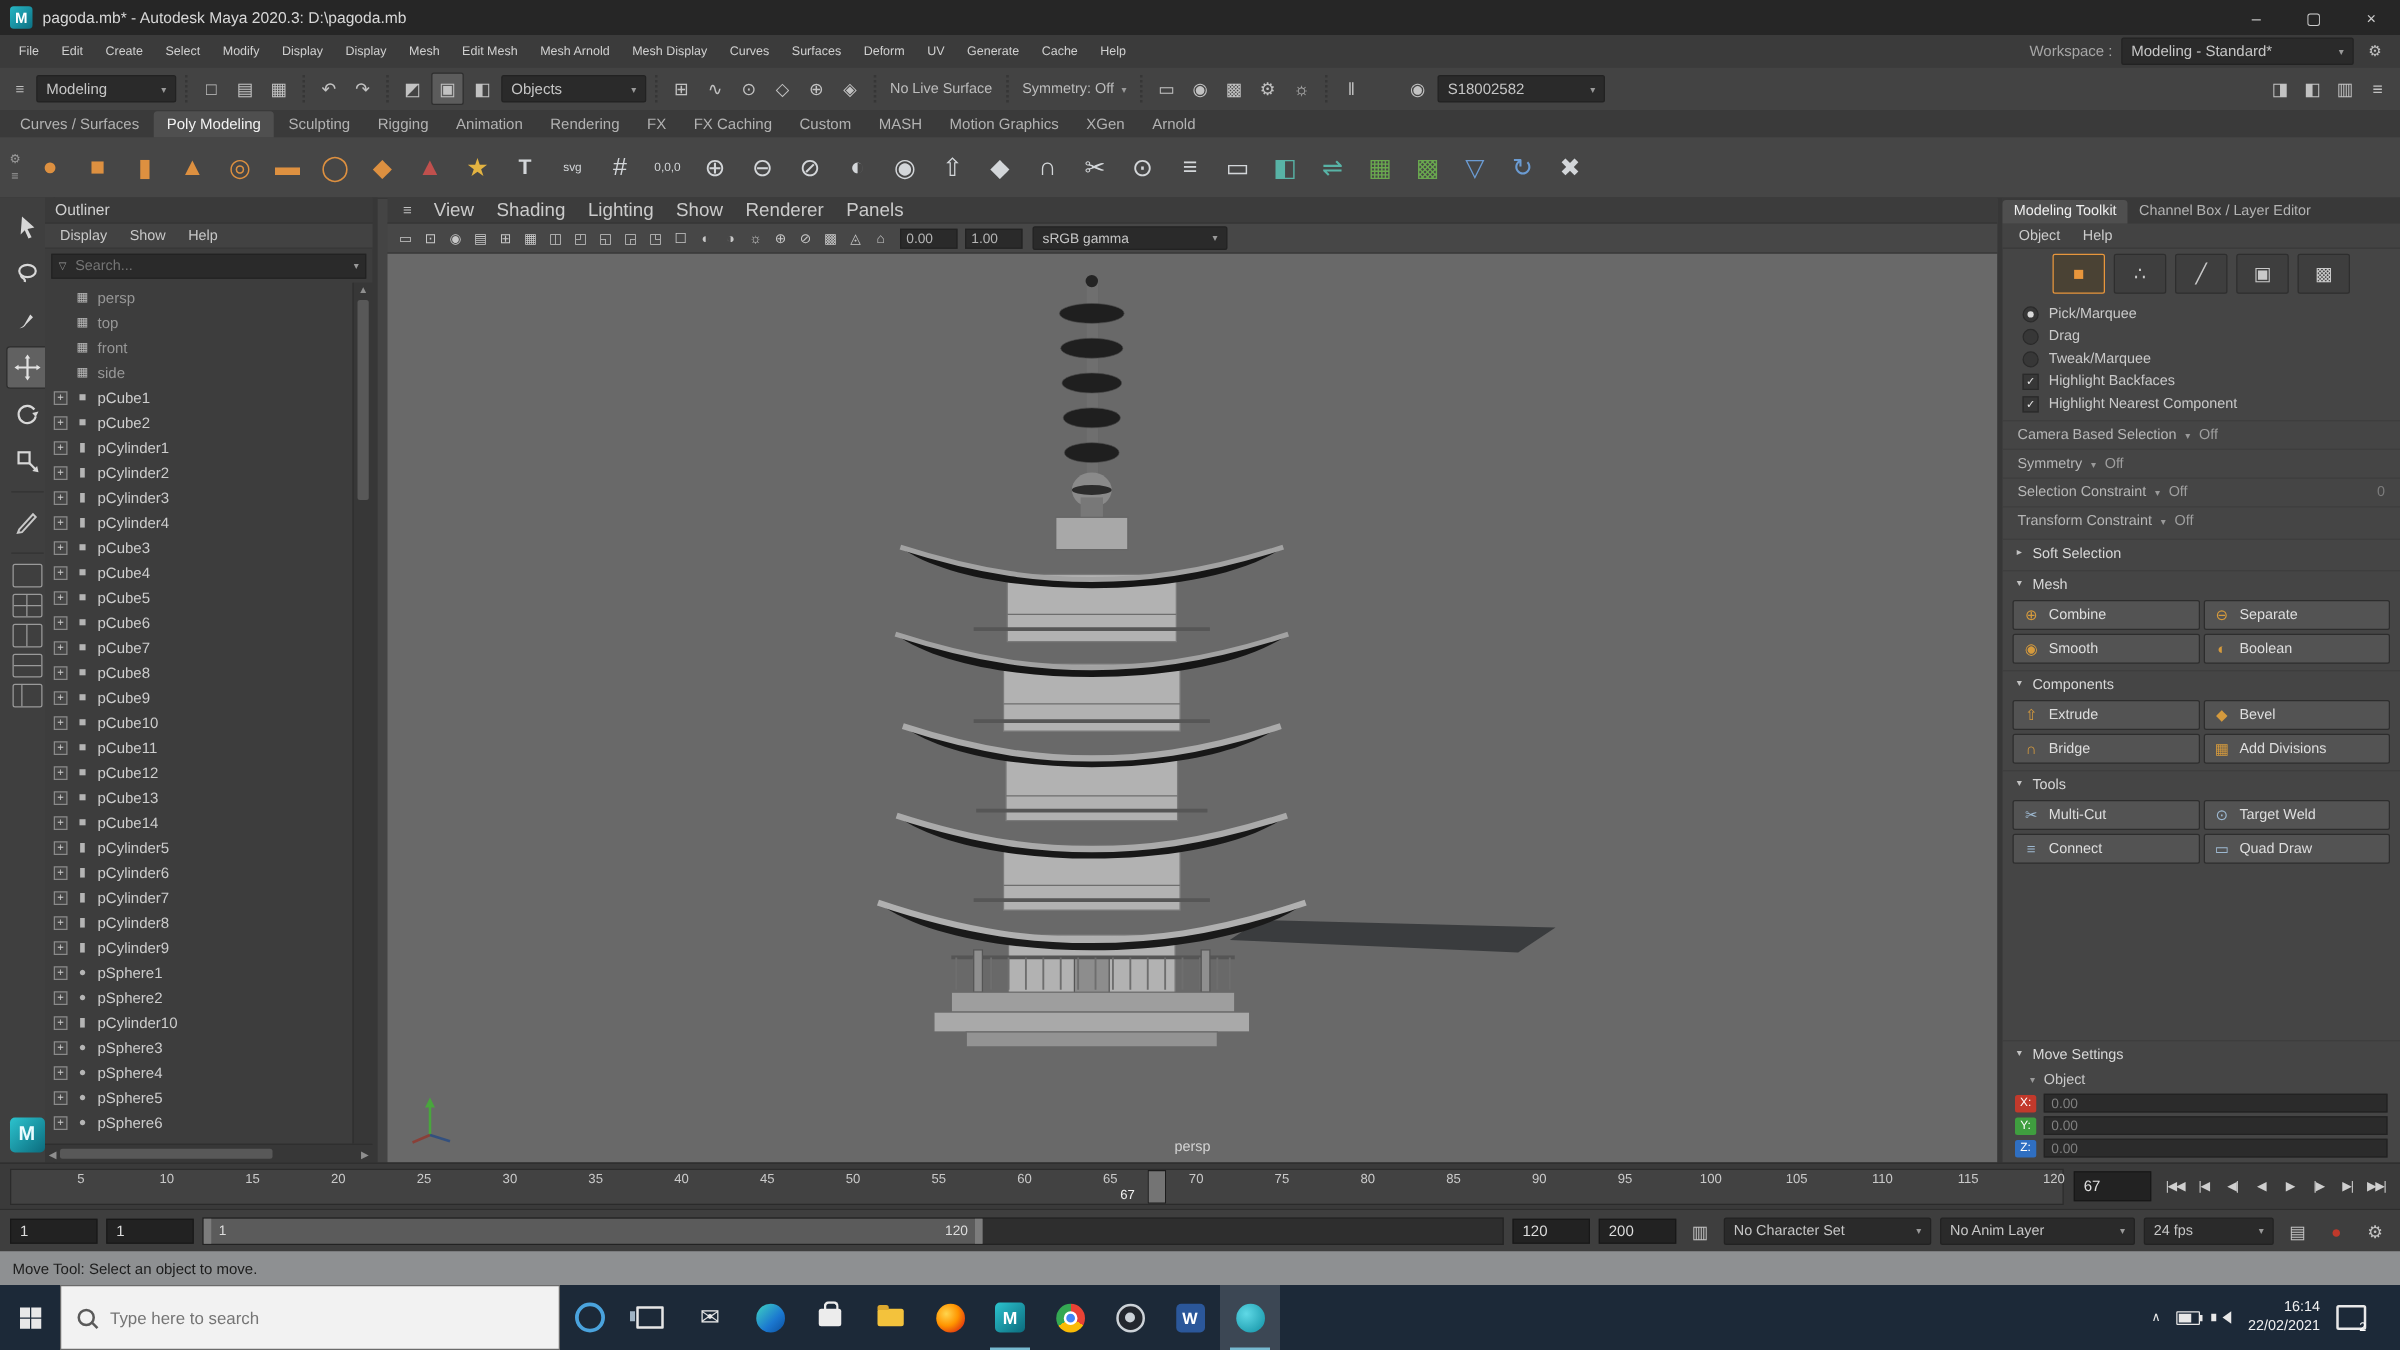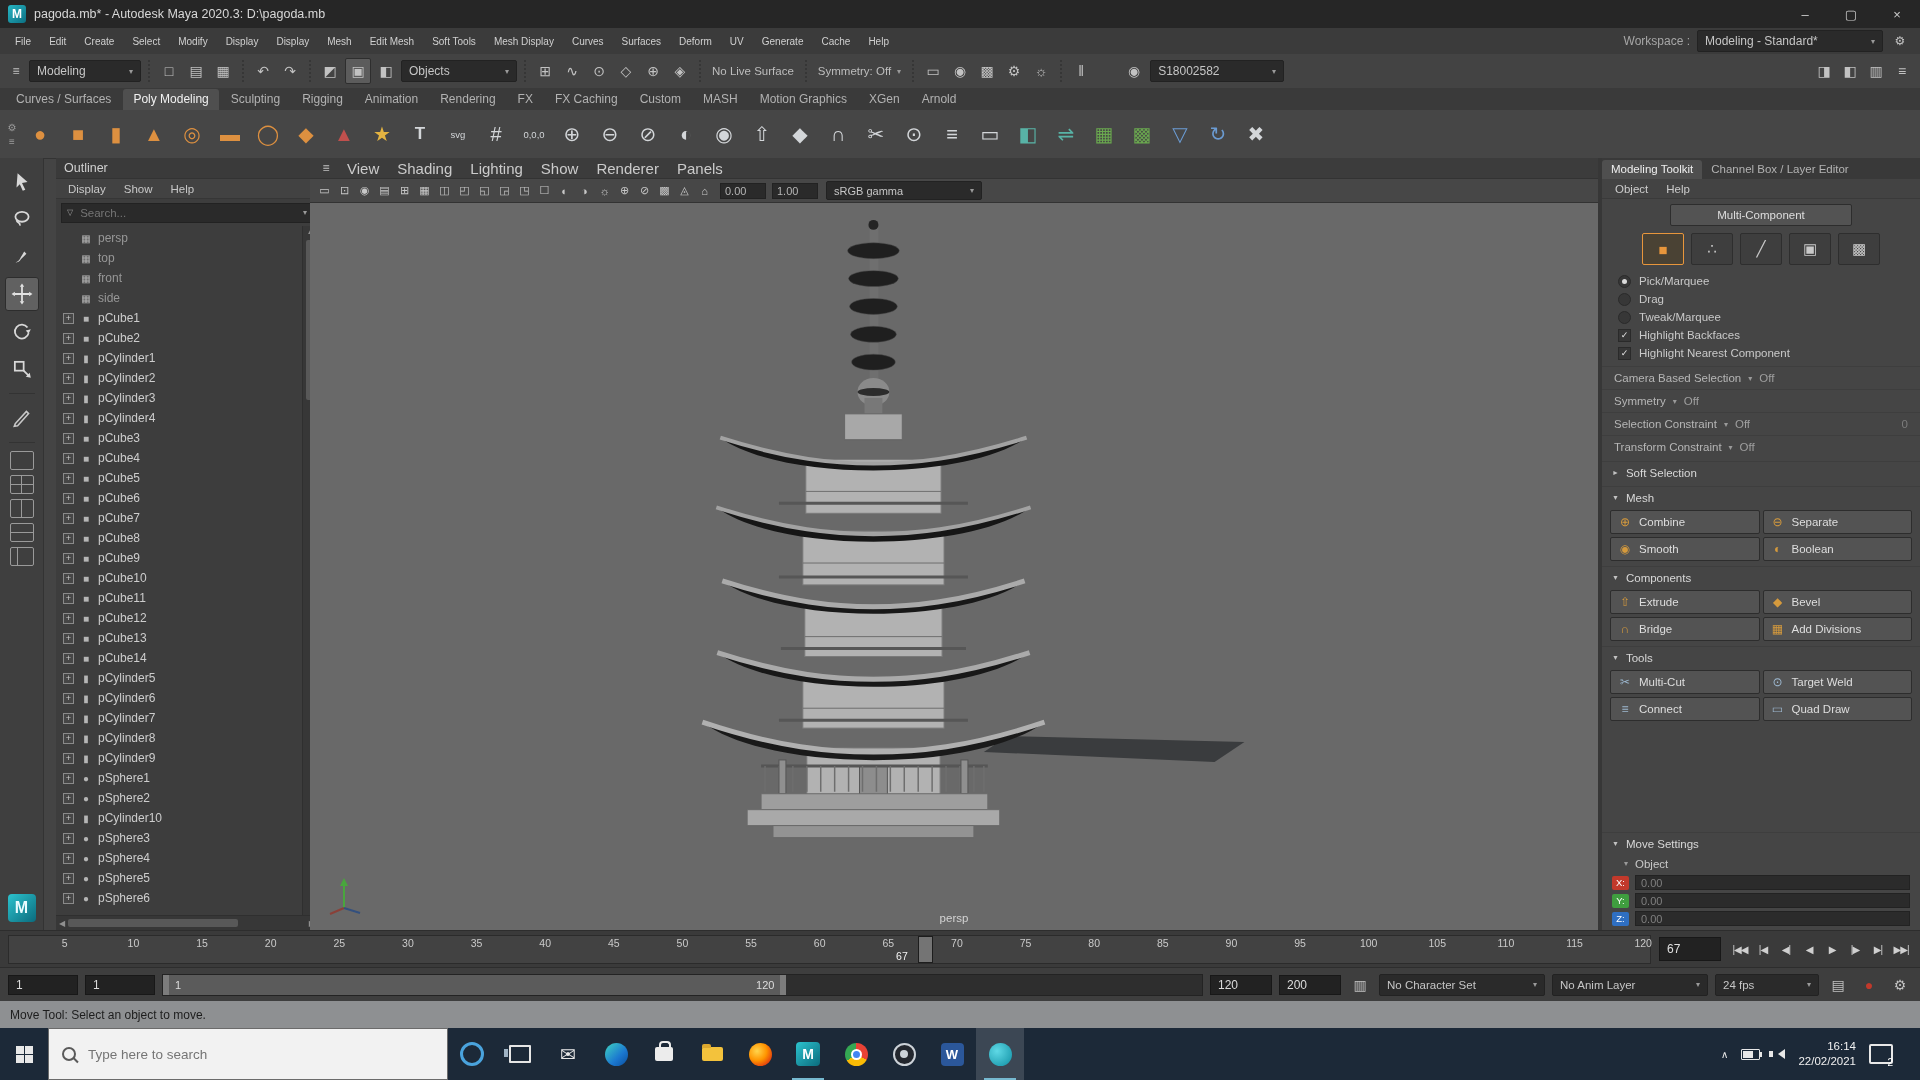--- a/index.html
+++ b/index.html
@@ -73,21 +73,21 @@
     linear-gradient(#9a9a9a,#9a9a9a) 50% 0/1px 100% no-repeat,
     linear-gradient(#9a9a9a,#9a9a9a) 0 50%/100% 1px no-repeat}
   .lb-vsplit{background:linear-gradient(#9a9a9a,#9a9a9a) 50% 0/1px 100% no-repeat}
   .lb-hsplit{background:linear-gradient(#9a9a9a,#9a9a9a) 0 50%/100% 1px no-repeat}
   .lb-left{background:linear-gradient(#9a9a9a,#9a9a9a) 33% 0/1px 100% no-repeat}
   .maya-logo{margin-top:auto;margin-bottom:8px;width:28px;height:28px;border-radius:4px;
     background:linear-gradient(135deg,#2cc3ce,#0b6b7d);color:#eafcff;font-weight:bold;font-size:16px;
     display:flex;align-items:center;justify-content:center}
 
   
-  .outliner{position:absolute;left:56px;top:158px;width:262px;height:772px;background:#3d3d3d;display:flex;
+  .outliner{position:absolute;left:36px;top:158px;width:262px;height:772px;background:#3d3d3d;display:flex;
     flex-direction:column;border-right:4px solid #373737;box-sizing:content-box}
   .out-title{height:20px;display:flex;align-items:center;padding-left:8px;background:#3a3a3a;color:#d0d0d0;
     font-size:12.5px;border-bottom:1px solid #333;flex:none}
   .out-menus{height:19px;display:flex;align-items:center;gap:2px;padding-left:4px;background:#424242;
     border-bottom:1px solid #363636;flex:none}
   .out-menu-item{padding:0 8px;font-size:11.5px;color:#c8c8c8}
   .out-search{height:23px;display:flex;align-items:center;padding:2px 5px;gap:4px;flex:none}
   .searchbox{flex:1;height:18px;background:#2a2a2a;border:1px solid #222;display:flex;align-items:center;
     padding:0 5px;gap:5px}
   .searchbox input{flex:1;background:transparent;border:none;color:#a8a8a8;font:11.5px "Liberation Sans",sans-serif}
@@ -274,21 +274,21 @@
     <div class="menus">
         <span class="menu-item">File</span>
         <span class="menu-item">Edit</span>
         <span class="menu-item">Create</span>
         <span class="menu-item">Select</span>
         <span class="menu-item">Modify</span>
         <span class="menu-item">Display</span>
         <span class="menu-item">Display</span>
         <span class="menu-item">Mesh</span>
         <span class="menu-item">Edit Mesh</span>
-        <span class="menu-item">Soft Tools</span>
+        <span class="menu-item">Mesh Arnold</span>
         <span class="menu-item">Mesh Display</span>
         <span class="menu-item">Curves</span>
         <span class="menu-item">Surfaces</span>
         <span class="menu-item">Deform</span>
         <span class="menu-item">UV</span>
         <span class="menu-item">Generate</span>
         <span class="menu-item">Cache</span>
         <span class="menu-item">Help</span>
       </div>
     <div class="workspace">
@@ -769,23 +769,20 @@
 
   <div class="toolkit">
     <div class="tk-tabs">
       <span class="tk-tab active">Modeling Toolkit</span>
       <span class="tk-tab">Channel Box / Layer Editor</span>
     </div>
     <div class="tk-menus">
       <span class="tk-menu-item">Object</span>
       <span class="tk-menu-item">Help</span>
     </div>
-    <div class="tk-mc-row">
-      <div class="btn tk-mc-btn">Multi-Component</div>
-    </div>
     <div class="tk-comp-row">
       <span class="tk-comp active">■</span>
       <span class="tk-comp">∴</span>
       <span class="tk-comp">╱</span>
       <span class="tk-comp">▣</span>
       <span class="tk-comp">▩</span>
     </div>
     <div class="tk-opt">
       <span class="radio sel"></span>
       <span>Pick/Marquee</span>

